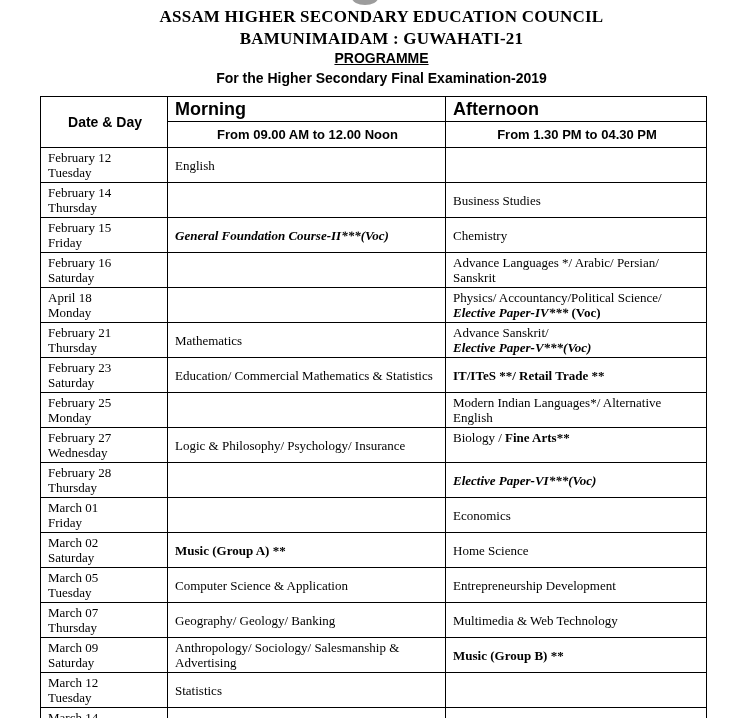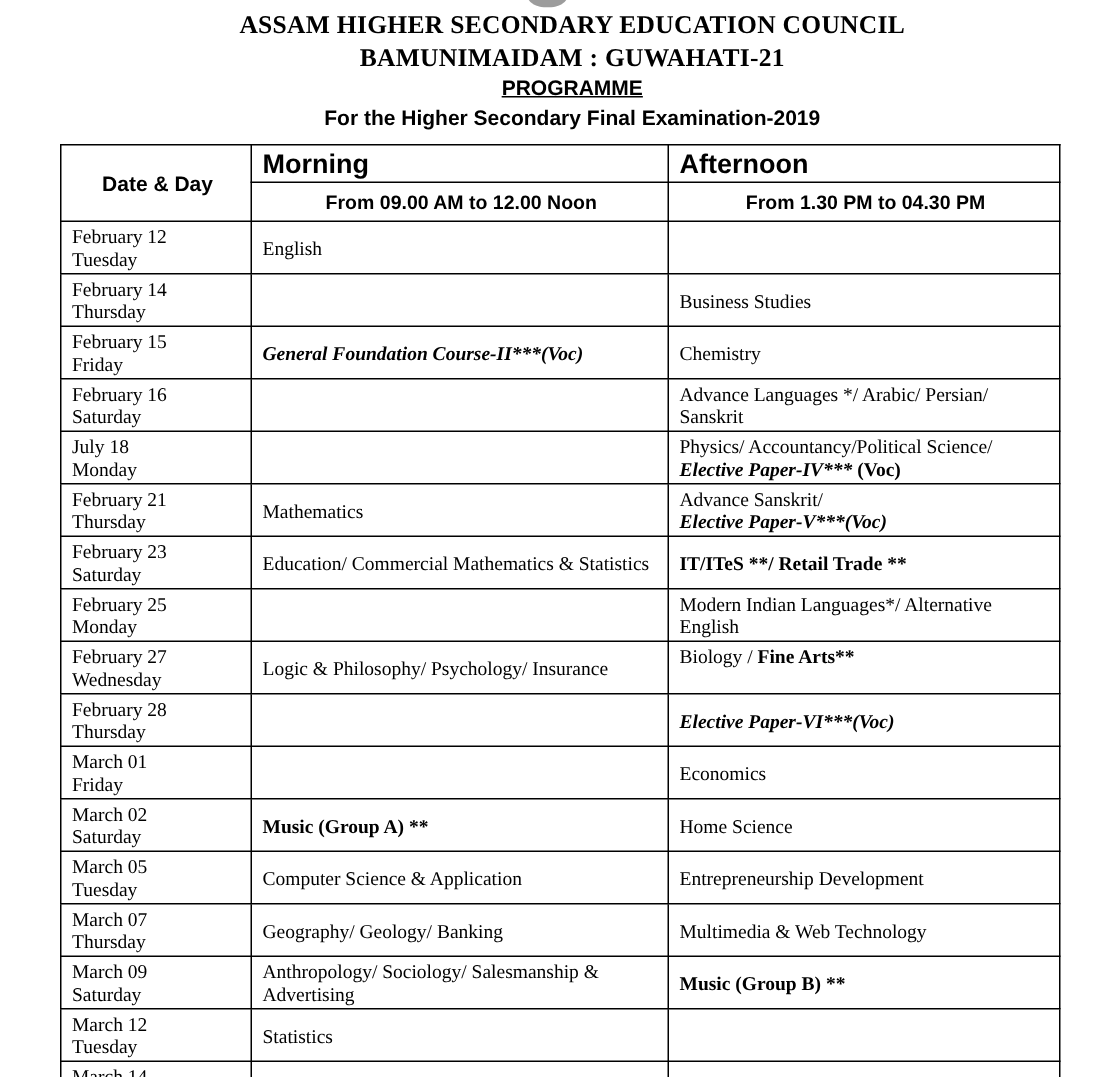--- a/index.html
+++ b/index.html
@@ -199,21 +199,21 @@
             <td class="date-cell"><span>February 15</span><br><span>Friday</span></td>
             <td class="subject-cell vmid"><span class="frag bi">General Foundation Course-II***(Voc)</span></td>
             <td class="subject-cell vmid"><span class="frag">Chemistry</span></td>
           </tr>
           <tr>
             <td class="date-cell"><span>February 16</span><br><span>Saturday</span></td>
             <td class="subject-cell"></td>
             <td class="subject-cell vmid"><span class="frag">Advance Languages */ Arabic/ Persian/ Sanskrit</span></td>
           </tr>
           <tr>
-            <td class="date-cell"><span>July 18</span><br><span>Monday</span></td>
+            <td class="date-cell"><span>April 18</span><br><span>Monday</span></td>
             <td class="subject-cell"></td>
             <td class="subject-cell"><span class="frag">Physics/ Accountancy/Political Science/ </span><span class="frag bi">Elective Paper-IV***</span><span class="frag b"> (Voc)</span></td>
           </tr>
           <tr>
             <td class="date-cell"><span>February 21</span><br><span>Thursday</span></td>
             <td class="subject-cell vmid"><span class="frag">Mathematics</span></td>
             <td class="subject-cell"><span class="frag">Advance Sanskrit/</span><br><span class="frag bi">Elective Paper-V***(Voc)</span></td>
           </tr>
           <tr>
             <td class="date-cell"><span>February 23</span><br><span>Saturday</span></td>

